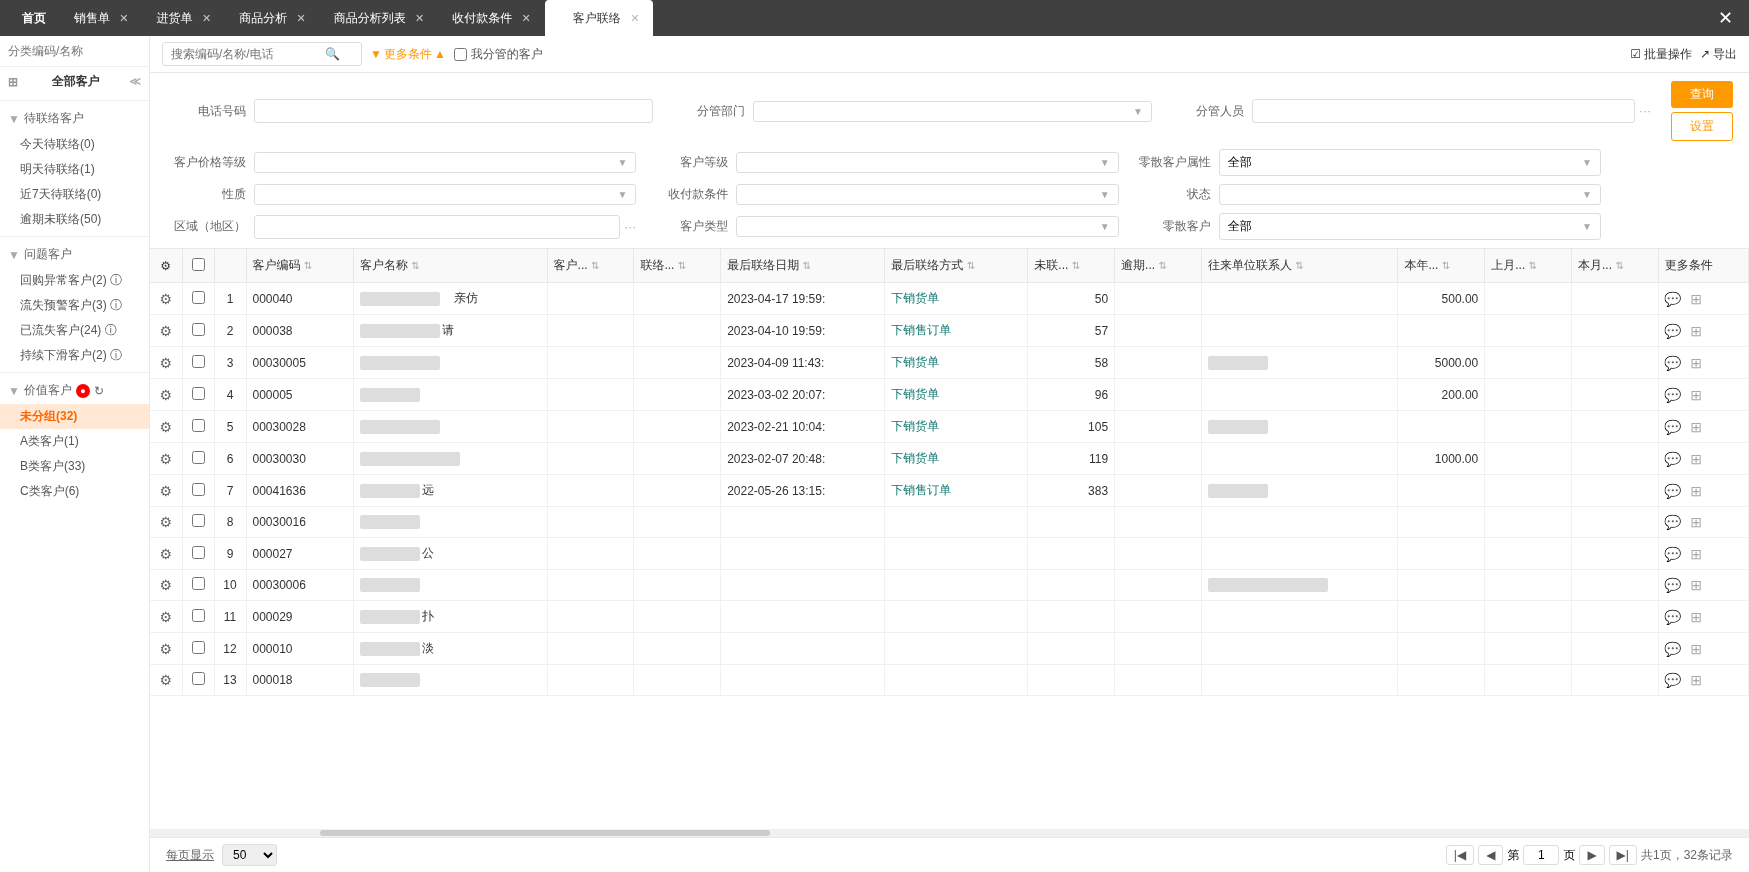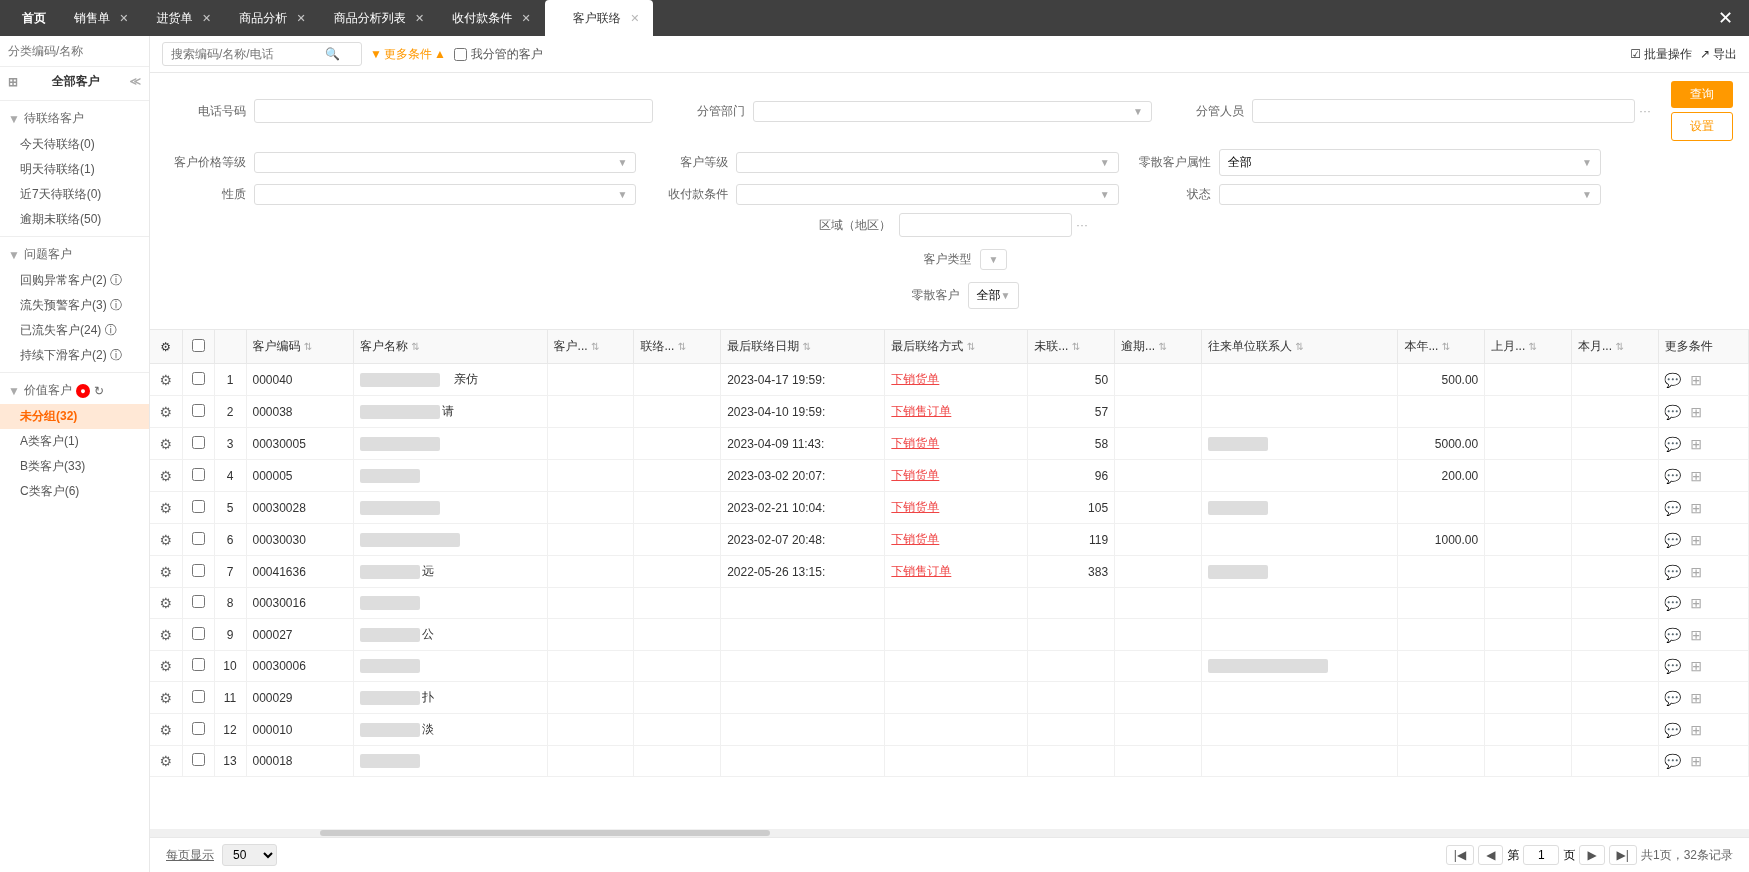--- a/index.html
+++ b/index.html
@@ -172,21 +172,21 @@
       background: #fff;
       border-bottom: 1px solid #e8e8e8;
       padding: 8px 16px;
     }
     .filter-row {
       display: flex;
       align-items: center;
       margin-bottom: 8px;
       gap: 12px;
     }
-    .filter-row:last-child { margin-bottom: 0; flex-direction: column; }
+    .filter-row:last-child { margin-bottom: 0; }
     .filter-item {
       display: flex;
       align-items: center;
       flex: 1;
       min-width: 0;
     }
     .filter-label {
       color: #666;
       white-space: nowrap;
       margin-right: 8px;
@@ -270,21 +270,21 @@
     }
     thead th.center { text-align: center; }
     tbody tr { border-bottom: 1px solid #f0f0f0; }
     tbody td {
       padding: 7px 6px;
       border-right: 1px solid #f0f0f0;
       color: #333;
       white-space: nowrap;
     }
     tbody td.center { text-align: center; }
-    tbody td.link { color: #ef4444; cursor: pointer; text-decoration: underline; }
+    tbody td.link { color: #0f766e; cursor: pointer; }
     tbody td.num { text-align: right; }
     .blurred {
       background: #ddd;
       color: transparent;
       border-radius: 2px;
       display: inline-block;
       min-width: 60px;
       height: 14px;
       vertical-align: middle;
     }

